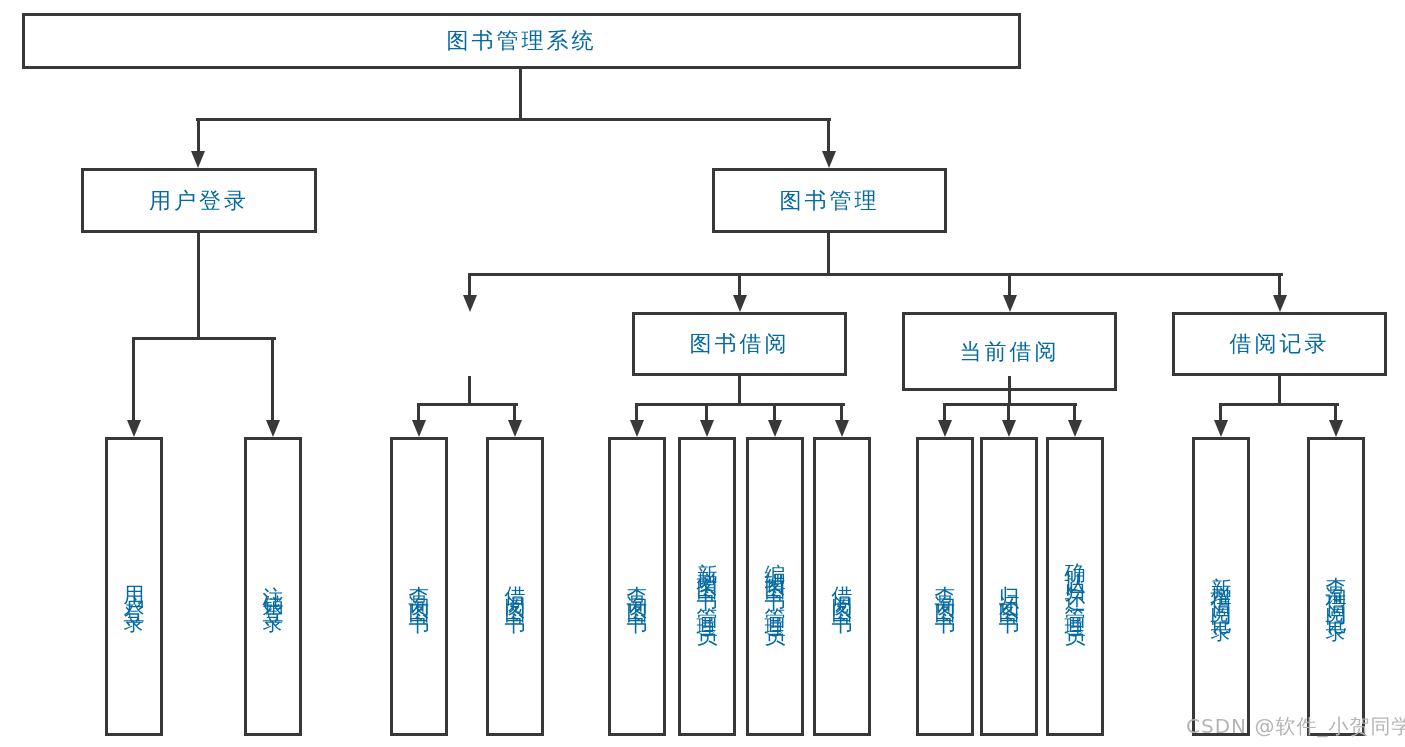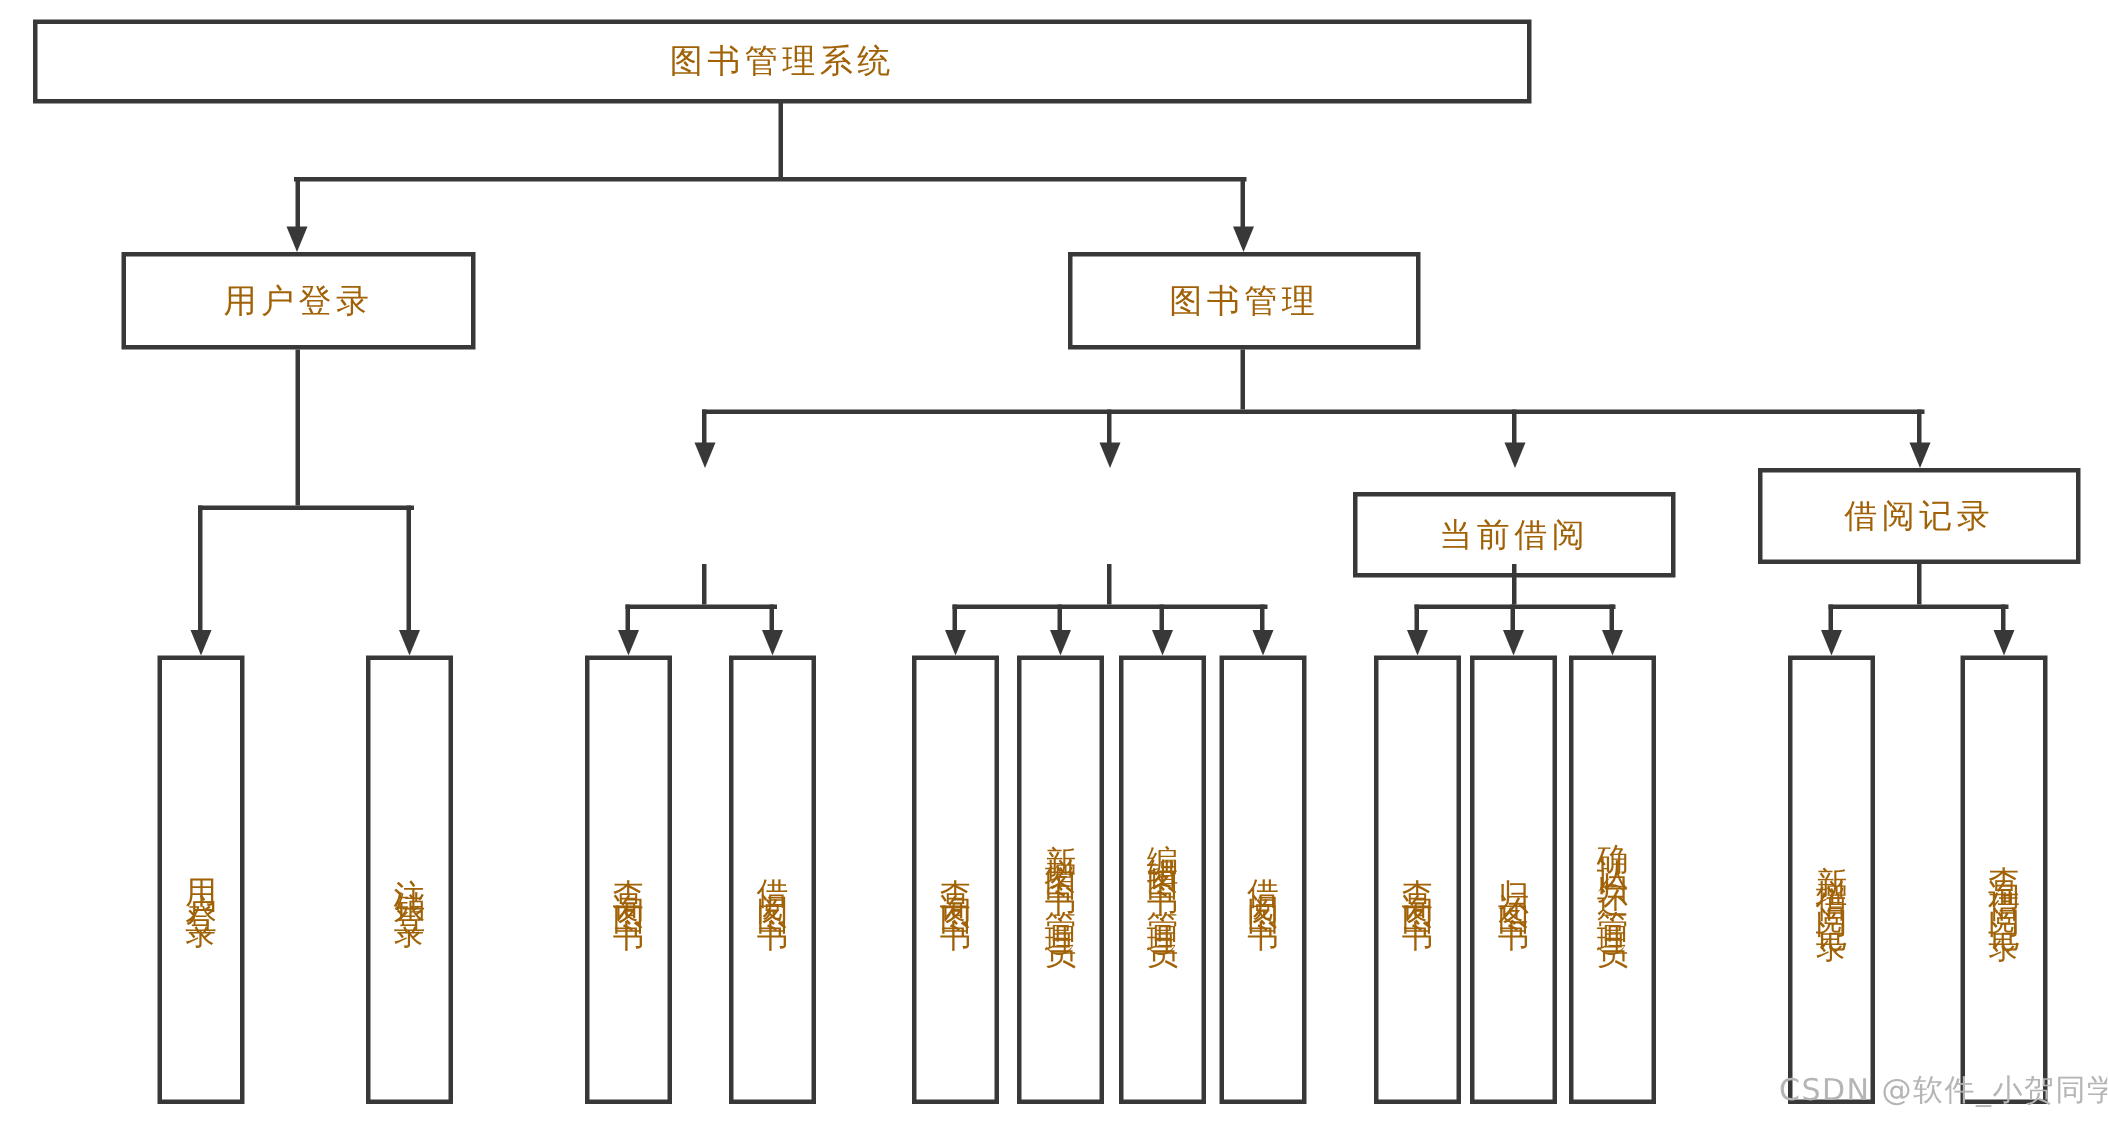--- a/index.html
+++ b/index.html
@@ -9,21 +9,21 @@
     height: 747px;
     background: #ffffff;
     font-family: "DejaVu Sans", "Liberation Sans", sans-serif;
     overflow: hidden;
   }
   .node {
     position: absolute;
     box-sizing: border-box;
     border: 3px solid #383838;
     background: #ffffff;
-    color: #a16207;
+    color: #0369a1;
     display: flex;
     align-items: center;
     justify-content: center;
     font-size: 22px;
     letter-spacing: 3px;
     white-space: nowrap;
   }
   .node.vert {
     writing-mode: vertical-rl;
     font-size: 21px;
@@ -83,21 +83,22 @@
   <div class="hline" style="left:468px; top:273px; width:815px;"></div>
   <div class="vline" style="left:468px; top:273px; height:25px;"></div>
   <div class="vline" style="left:738px; top:273px; height:25px;"></div>
   <div class="vline" style="left:1008px; top:273px; height:25px;"></div>
   <div class="vline" style="left:1278px; top:273px; height:25px;"></div>
   <div class="arrowhead" style="left:463px; top:295px;"></div>
   <div class="arrowhead" style="left:733px; top:295px;"></div>
   <div class="arrowhead" style="left:1003px; top:295px;"></div>
   <div class="arrowhead" style="left:1273px; top:295px;"></div>
 
-  <div class="node" style="left:902px; top:328px; width:215px; height:57px;">当前借阅</div>
+  <div class="node" style="left:632px; top:312px; width:215px; height:64px;">图书借阅</div>
+  <div class="node" style="left:902px; top:312px; width:215px; height:79px;">当前借阅</div>
   <div class="node" style="left:1172px; top:312px; width:215px; height:64px;">借阅记录</div>
 
   <div class="vline" style="left:468px; top:376px; height:27px;"></div>
   <div class="hline" style="left:417px; top:403px; width:101px;"></div>
   <div class="vline" style="left:417px; top:403px; height:20px;"></div>
   <div class="vline" style="left:513px; top:403px; height:20px;"></div>
   <div class="arrowhead" style="left:412px; top:420px;"></div>
   <div class="arrowhead" style="left:508px; top:420px;"></div>
 
   <div class="vline" style="left:738px; top:376px; height:27px;"></div>

